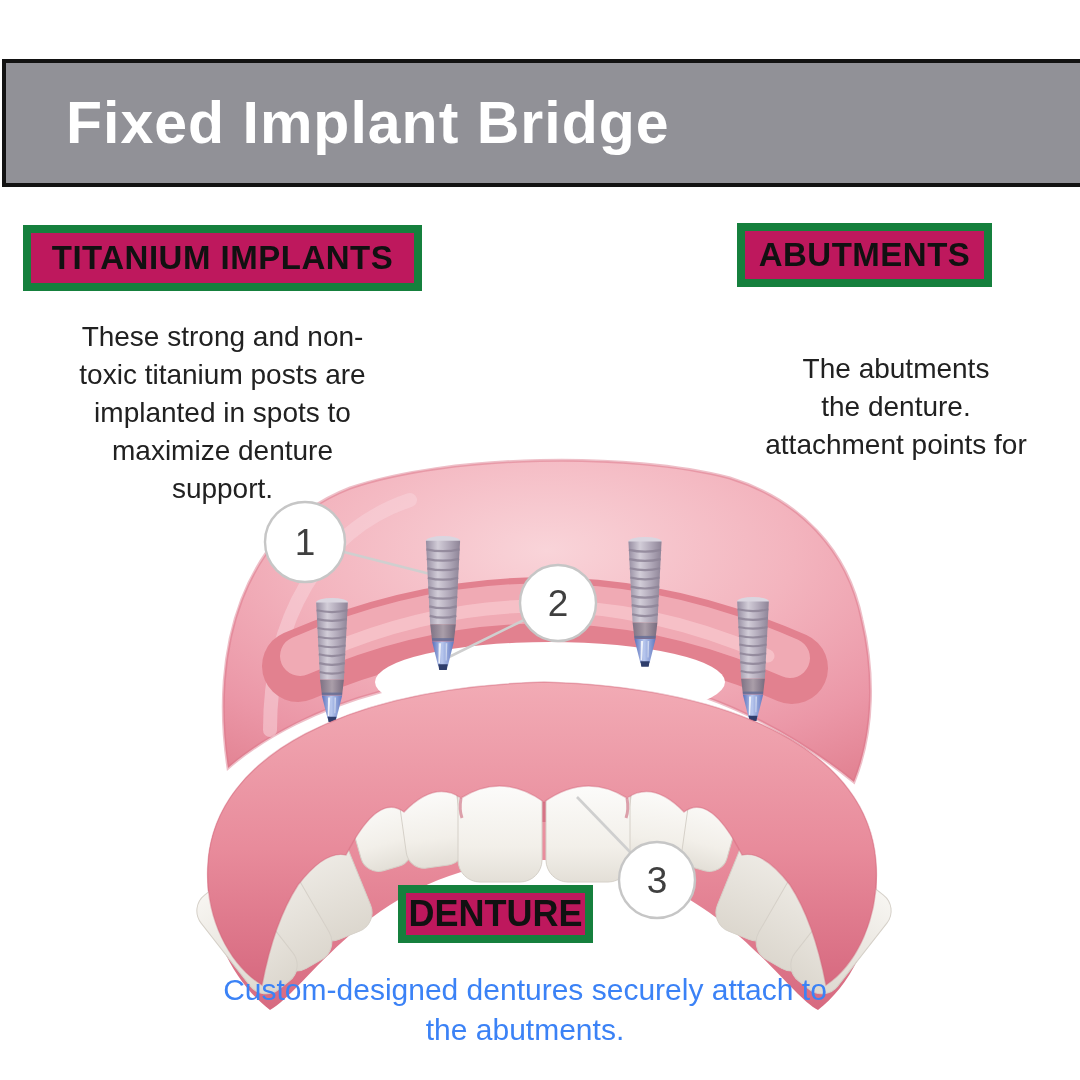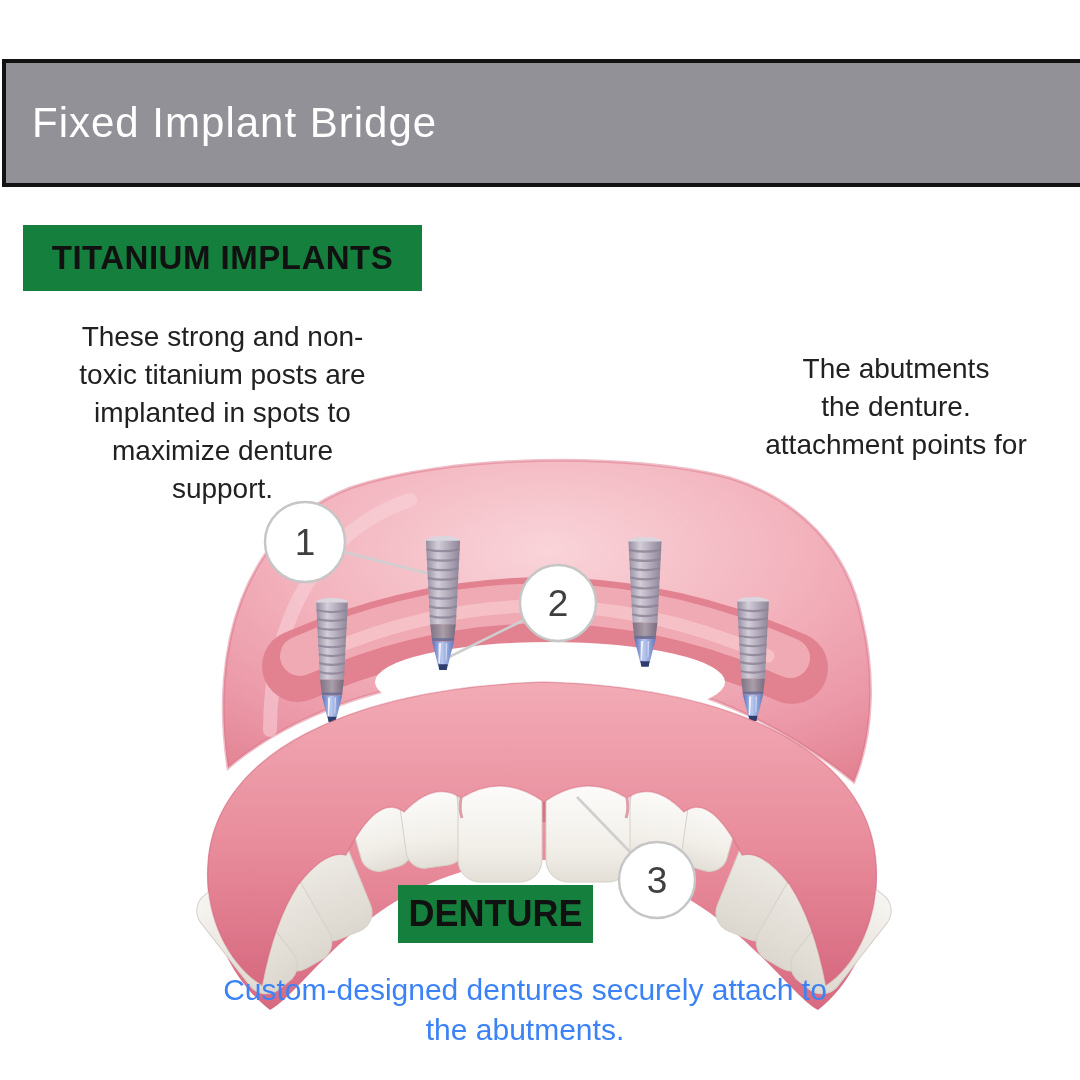--- a/index.html
+++ b/index.html
@@ -2,23 +2,23 @@
 <html><head>
 <meta charset="utf-8">
 <style>
   html,body{margin:0;padding:0;background:#ffffff;}
   .page{position:relative;width:1080px;height:1080px;background:#ffffff;overflow:hidden;
         font-family:"Liberation Sans",sans-serif;}
   
   .header{position:absolute;left:2px;top:59px;width:1080px;height:128px;
           background:#919197;border:4px solid #121212;border-right:none;
           box-sizing:border-box;display:flex;align-items:center;}
-  .header .title{color:#ffffff;font-size:42px;font-weight:400;letter-spacing:1px;padding-left:26px;}
+  .header .title{color:#ffffff;font-size:59px;font-weight:700;letter-spacing:1px;padding-left:60px;}
   
-  .label-box{position:absolute;background:#15803d;border:6px solid #15803d;box-sizing:border-box;
+  .label-box{position:absolute;background:#be185d;border:8px solid #15803d;box-sizing:border-box;
              display:flex;align-items:center;justify-content:center;font-weight:700;color:#111111;}
   .box-titanium{left:23px;top:225px;width:399px;height:66px;font-size:33px;letter-spacing:.5px;}
   .box-abutments{left:737px;top:223px;width:255px;height:64px;font-size:33px;letter-spacing:.5px;}
   .box-denture{left:398px;top:885px;width:195px;height:58px;font-size:36px;}
   
   .para{position:absolute;text-align:center;color:#212121;font-size:28px;line-height:38px;font-weight:400;}
   .para-left{left:40px;top:318px;width:365px;}
   .para-right{left:718px;top:308px;width:356px;margin-top:42px;}
   .caption{position:absolute;left:180px;top:970px;width:690px;text-align:center;
            color:#3b82f6;font-size:30px;line-height:40px;}
@@ -37,20 +37,23 @@
     <span>TITANIUM IMPLANTS</span>
   </div>
   <div class="para para-left">
     <div>These strong and non-</div>
     <div>toxic titanium posts are</div>
     <div>implanted in spots to</div>
     <div>maximize denture</div>
     <div>support.</div>
   </div>
 
+  <div class="label-box box-abutments">
+    <span>ABUTMENTS</span>
+  </div>
   <div class="para para-right">
     <div>The abutments</div>
     <div>the denture.</div>
     <div>attachment points for</div>
   </div>
 
   <svg class="illu" viewBox="0 0 800 590">
     <defs>
       <radialGradient id="gDome" cx="0.5" cy="0.28" r="0.85">
         <stop offset="0" stop-color="#f9d4d9"></stop>

